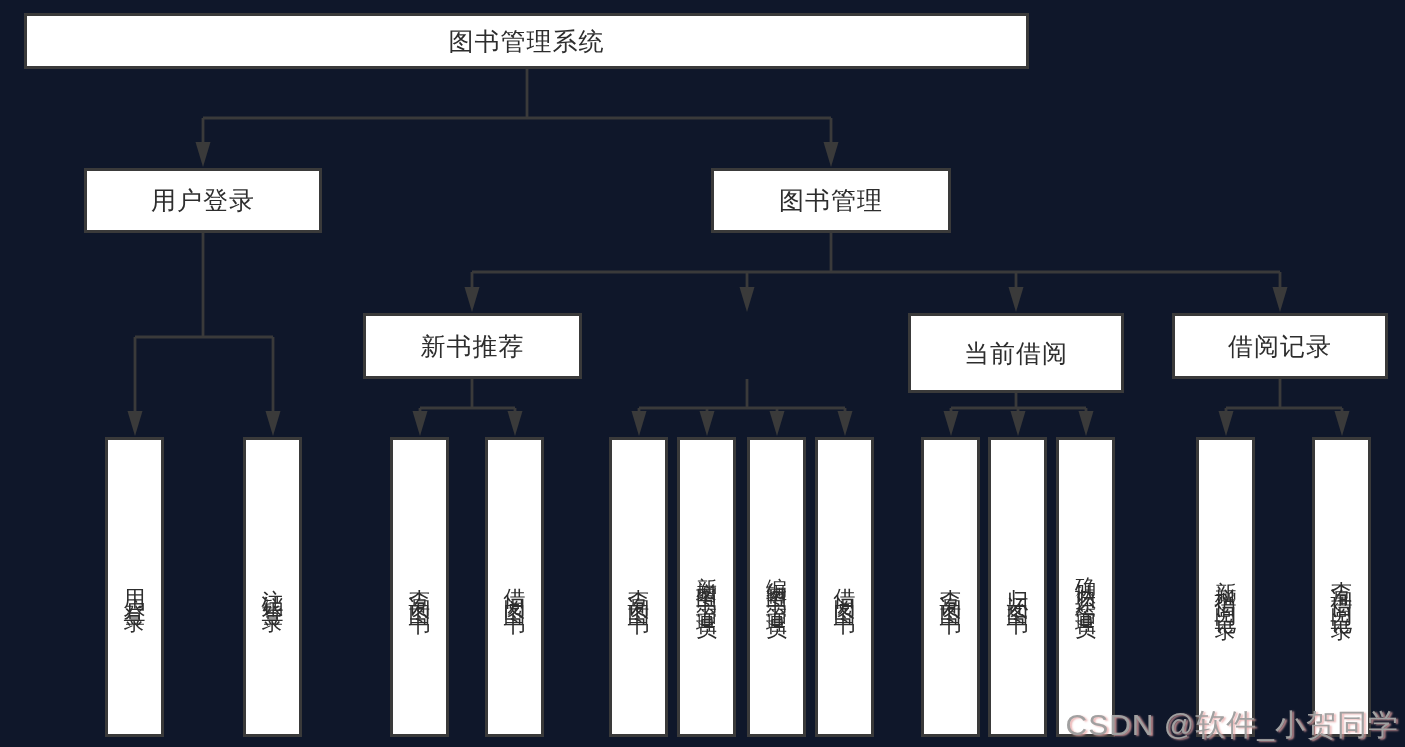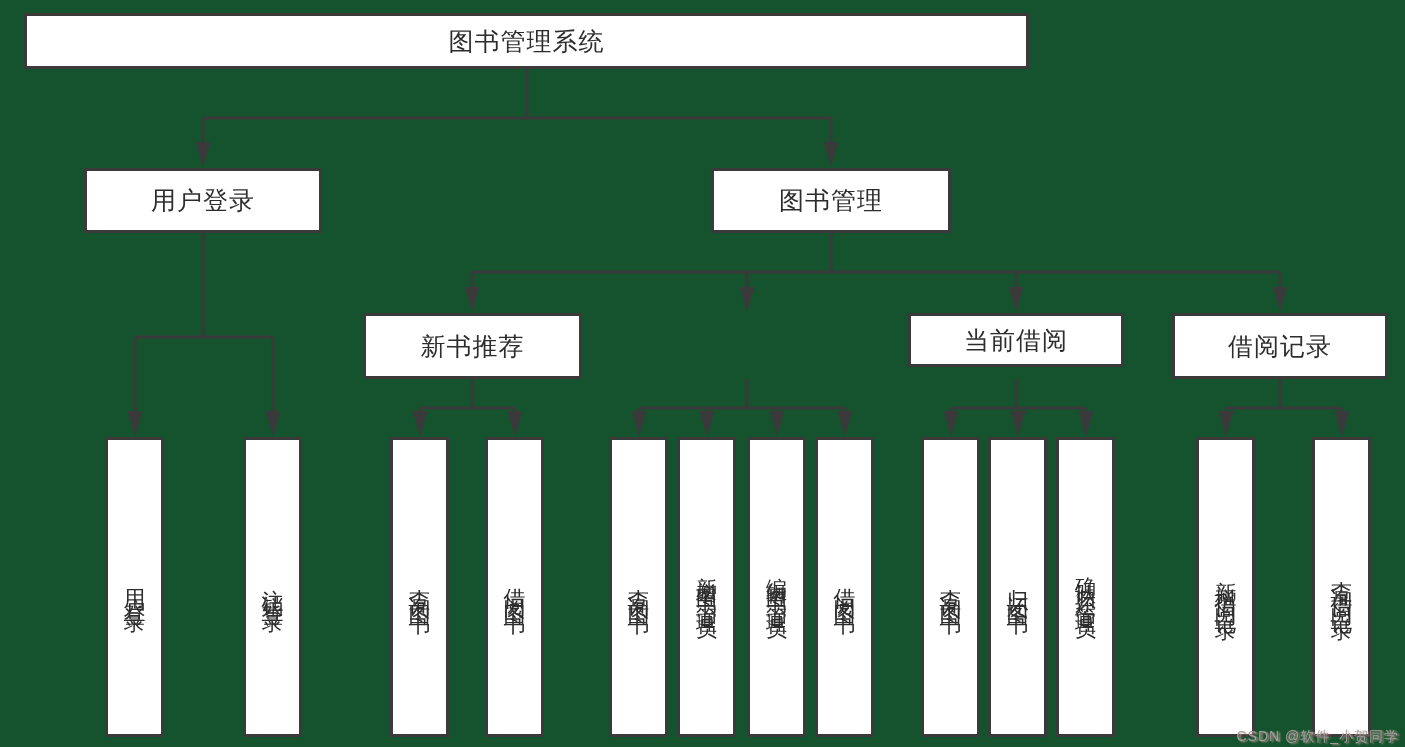--- a/index.html
+++ b/index.html
@@ -1,20 +1,20 @@
 <!DOCTYPE html>
 <html><head>
 <meta charset="utf-8">
 <title>图书管理系统</title>
 <style>
   html,body{margin:0;padding:0;background:#ffffff;}
   #canvas{
     position:relative;
     width:1405px;height:747px;
-    background:#14532d;
+    background:#0f172a;
     font-family:"Liberation Sans","DejaVu Sans",sans-serif;
     overflow:hidden;
   }
   #connectors{position:absolute;left:0;top:0;z-index:1;}
   .box{
     position:absolute;
     box-sizing:border-box;
     border:3px solid #3a3a3a;
     background:#ffffff;
     display:flex;
@@ -30,21 +30,21 @@
     text-orientation:mixed;
     letter-spacing:8px;
     white-space:nowrap;
   }
   .vbox.mid span{letter-spacing:8px;}
   .vbox.long span{font-size:21px;letter-spacing:6px;}
   .watermark{
     position:absolute;
     right:6px;
     bottom:1px;
-    font-size:14px;
+    font-size:30px;
     color:#a0a0a0;
     text-shadow:2px 1px 2px rgba(232,166,166,0.85);
     z-index:3;
     letter-spacing:1px;
   }
 </style>
 </head>
 <body>
 
 <div id="canvas">
@@ -79,21 +79,21 @@
   <div class="box hbox" style="left:84px;top:168px;width:238px;height:65px">
     <span>用户登录</span>
   </div>
   <div class="box hbox" style="left:363px;top:313px;width:219px;height:66px">
     <span>新书推荐</span>
   </div>
 
   <div class="box hbox" style="left:711px;top:168px;width:240px;height:65px">
     <span>图书管理</span>
   </div>
-  <div class="box hbox" style="left:908px;top:313px;width:216px;height:54px">
+  <div class="box hbox" style="left:908px;top:313px;width:216px;height:80px">
     <span>当前借阅</span>
   </div>
   <div class="box hbox" style="left:1172px;top:313px;width:216px;height:66px">
     <span>借阅记录</span>
   </div>
 
   <div class="box vbox" style="left:105px;top:437px;width:59px;height:300px">
     <span>用户登录</span>
   </div>
   <div class="box vbox" style="left:243px;top:437px;width:59px;height:300px">

